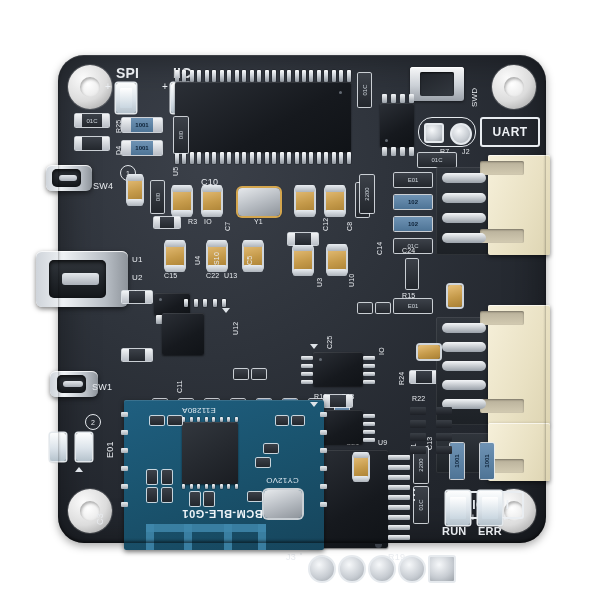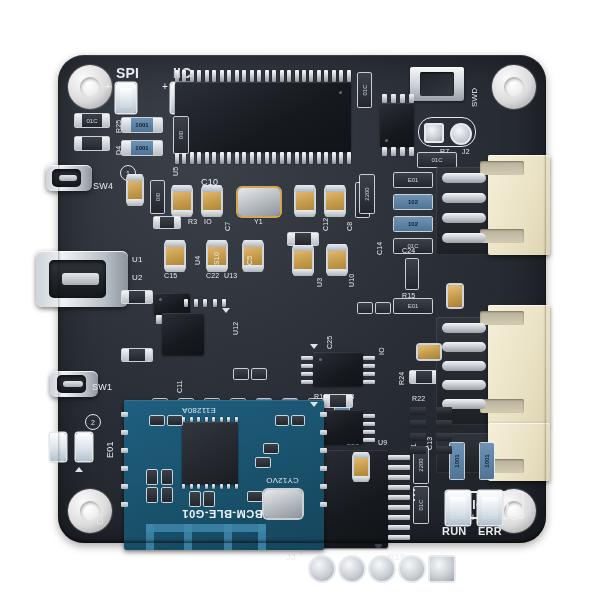--- a/index.html
+++ b/index.html
@@ -474,20 +474,21 @@
     <div class="sf" style="left:404px;top:93px;">J2</div>
 
     <div class="tact" style="left:352px;top:12px;width:54px;height:34px;">
       <span class="inner"></span>
       </div>
     <div class="sf rot90" style="left:412px;top:52px;font-size:8px;">SWD</div>
     <div class="padframe" style="left:360px;top:62px;width:56px;height:28px;border-radius:14px;"></div>
     <div class="thpad sq" style="left:366px;top:68px;width:16px;height:16px;"></div>
     <div class="thpad" style="left:392px;top:68px;width:18px;height:18px;"></div>
 
+    <div class="silkbox" style="left:422px;top:62px;width:56px;height:26px;">UART</div>
 
     <div class="ic" style="left:322px;top:48px;width:34px;height:44px;">
       <span class="dot" style="left:5px;bottom:5px;"></span>
       </div>
     <div class="pins h" style="left:324px;top:39px;">
       <i style="width:5px;height:9px;margin-right:4px"></i>
         <i style="width:5px;height:9px;margin-right:4px"></i>
       <i style="width:5px;height:9px;margin-right:4px"></i>
         <i style="width:5px;height:9px"></i>
       </div>

